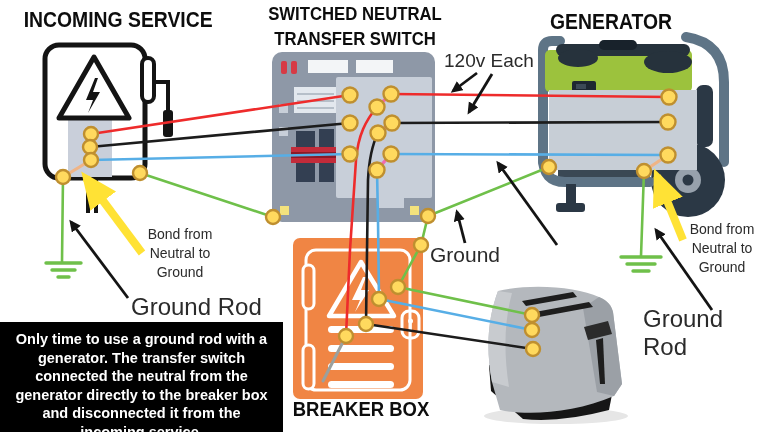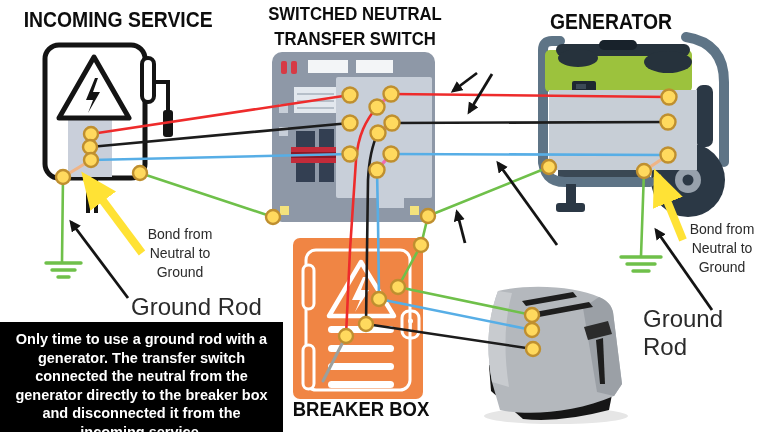--- a/index.html
+++ b/index.html
@@ -208,19 +208,21 @@
 </svg>
 
   <div class="h" style="left:12px;top:7px;width:194px;font-size:22px;">INCOMING SERVICE</div>
   <div class="h" style="left:255px;top:1px;width:200px;font-size:19px;line-height:25px;">
     <div>SWITCHED NEUTRAL</div>
     <div>TRANSFER SWITCH</div>
   </div>
   <div class="h" style="left:511px;top:9px;width:200px;font-size:22px;">GENERATOR</div>
   <div class="h" style="left:261px;top:397px;width:200px;font-size:21px;">BREAKER BOX</div>
 
+  <div class="lbl" style="left:444px;top:50px;font-size:19px;">120v Each</div>
+  <div class="lbl" style="left:430px;top:243px;font-size:21px;">Ground</div>
   <div class="lbl" style="left:134px;top:225px;width:92px;font-size:14px;line-height:19px;text-align:center;">Bond from Neutral to Ground</div>
   <div class="lbl" style="left:676px;top:220px;width:92px;font-size:14px;line-height:19px;text-align:center;">Bond from Neutral to Ground</div>
   <div class="lbl" style="left:131px;top:293px;font-size:24px;">Ground Rod</div>
   <div class="lbl" style="left:643px;top:305px;font-size:24px;">Ground Rod</div>
 
   <div class="note">Only time to use a ground rod with a generator.  The transfer switch connected the neutral from the generator directly to the breaker box and disconnected it from the incoming service.</div>
 </div>
 
 </body></html>

